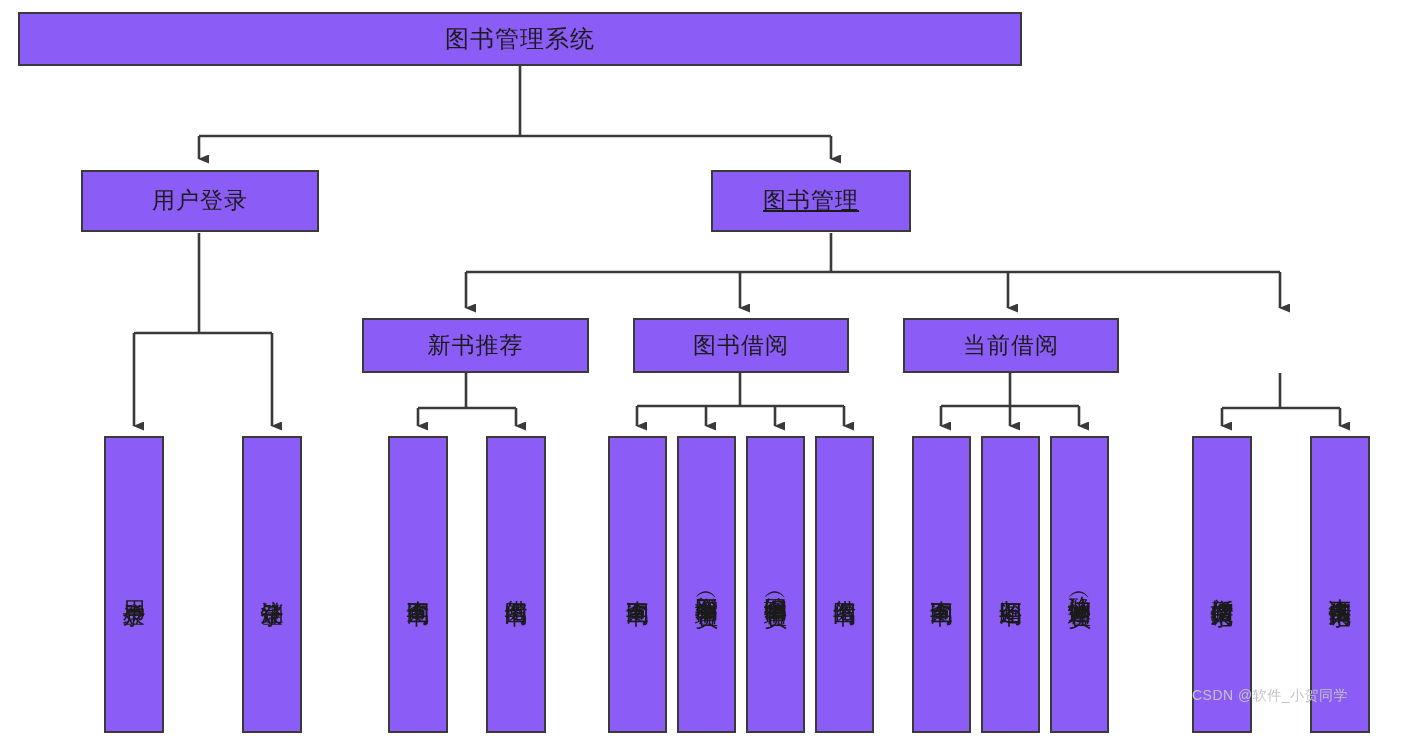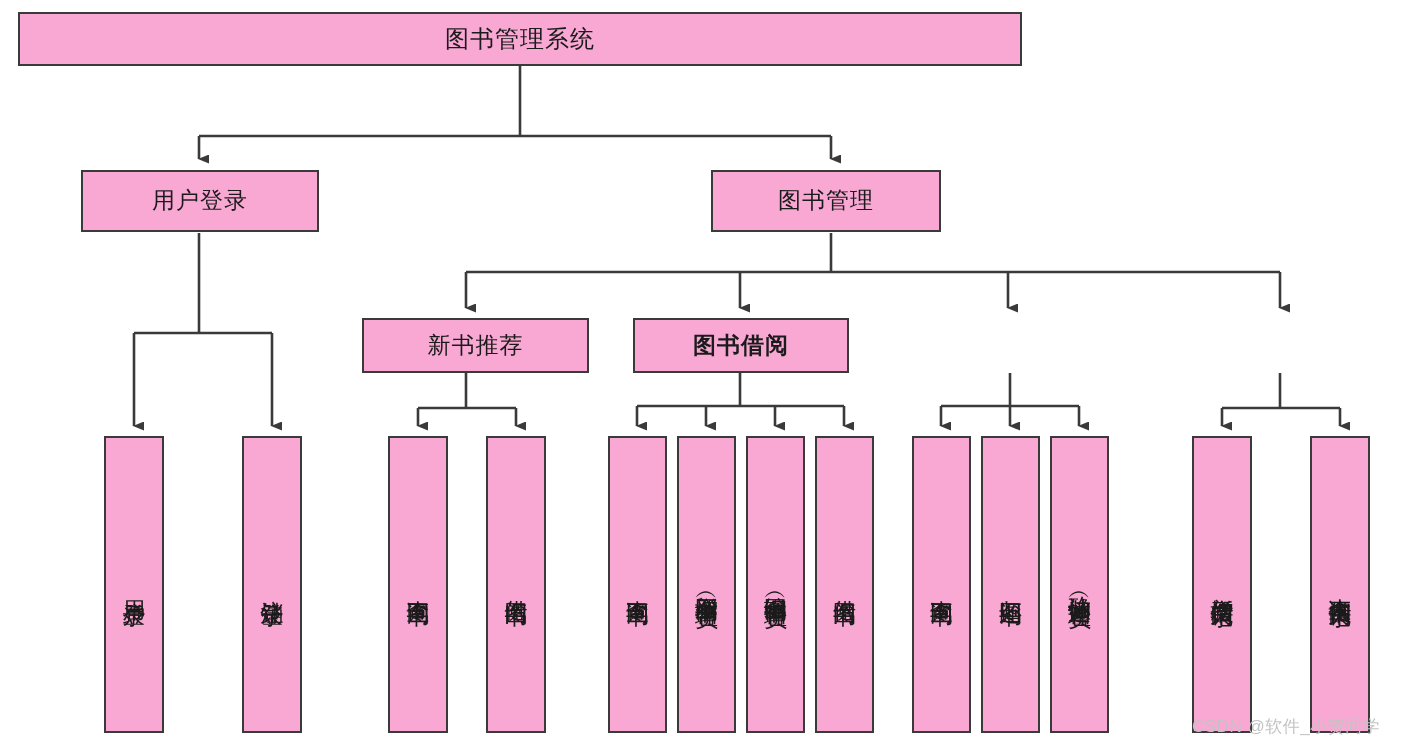--- a/index.html
+++ b/index.html
@@ -16,21 +16,21 @@
   }
   svg.wires{
     position:absolute;
     left:0;top:0;
     width:1405px;height:747px;
     pointer-events:none;
   }
   .node{
     position:absolute;
     box-sizing:border-box;
-    background:#f9a8d4;
+    background:#8b5cf6;
     border:2px solid #3a3a3a;
     display:flex;
     align-items:center;
     justify-content:center;
     color:#1b1b1b;
   }
   .node.horiz{
     font-size:23px;
     letter-spacing:1px;
     line-height:1.2;
@@ -47,22 +47,22 @@
   .node.vert .vtext{
     writing-mode:vertical-rl;
     text-orientation:upright;
     display:block;
     max-height:100%;
   }
   #root-node{font-size:24px;}
   .watermark{
     position:absolute;
     left:1192px;
-    top:715px;
-    font-size:17px;
+    top:687px;
+    font-size:14px;
     color:#c3c3c3;
     letter-spacing:0.5px;
     white-space:nowrap;
     font-family:"Liberation Sans","DejaVu Sans",sans-serif;
   }
 </style>
 </head>
 <body>
 
 <div id="canvas">
@@ -117,29 +117,32 @@
     </g>
   </svg>
 
   <div class="node horiz" id="root-node" style="left:18px;top:12px;width:1004px;height:54px;">
     <span>图书管理系统</span>
   </div>
 
   <div class="node horiz" style="left:81px;top:170px;width:238px;height:62px;">
     <span>用户登录</span>
   </div>
-  <div class="node horiz" style="left:711px;top:170px;width:230px;height:62px;">
+  <div class="node horiz" style="left:711px;top:170px;width:200px;height:62px;text-decoration:underline;">
     <span>图书管理</span>
   </div>
 
   <div class="node horiz" style="left:362px;top:318px;width:227px;height:55px;">
     <span>新书推荐</span>
   </div>
-  <div class="node horiz" style="left:633px;top:318px;width:216px;height:55px;font-weight:bold;">
+  <div class="node horiz" style="left:633px;top:318px;width:216px;height:55px;">
     <span>图书借阅</span>
+  </div>
+  <div class="node horiz" style="left:903px;top:318px;width:216px;height:55px;">
+    <span>当前借阅</span>
   </div>
 
   <div class="node vert" style="left:104px;top:436px;width:60px;height:297px;">
     <span class="vtext">用户登录</span>
   </div>
   <div class="node vert" style="left:242px;top:436px;width:60px;height:297px;">
     <span class="vtext">注销登录</span>
   </div>
 
   <div class="node vert" style="left:388px;top:436px;width:60px;height:297px;">

